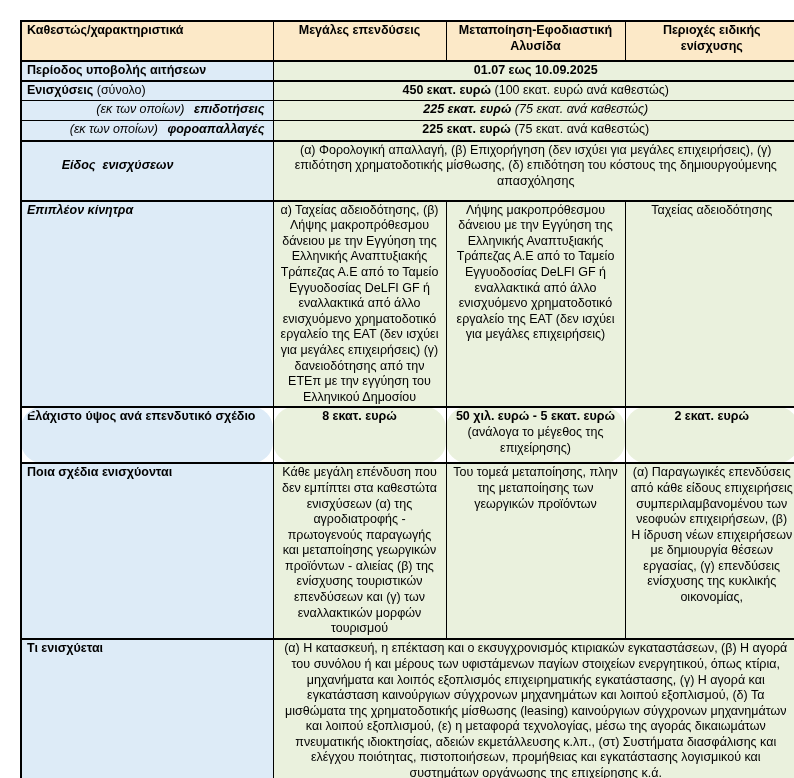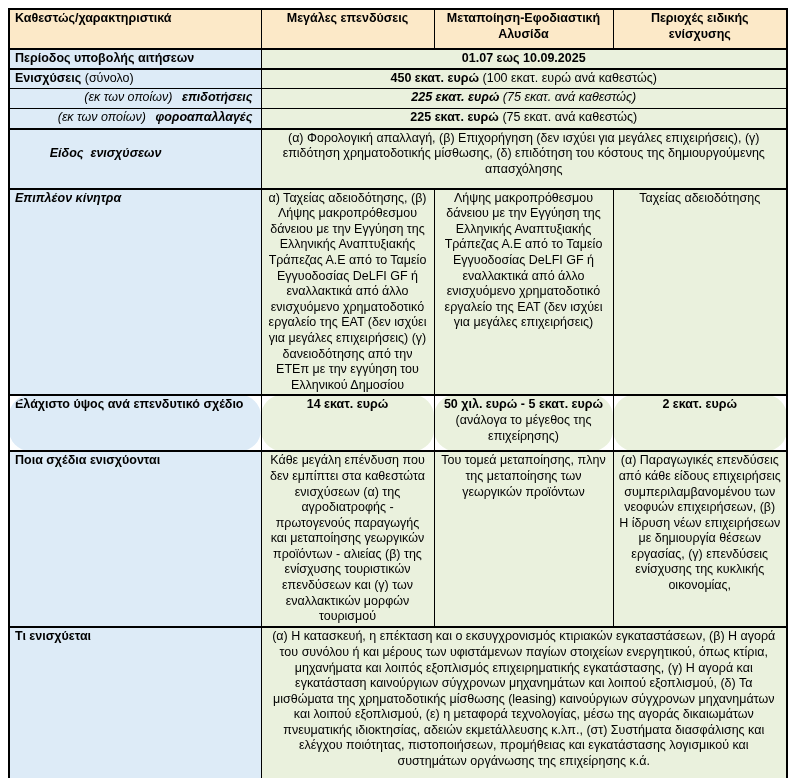--- a/index.html
+++ b/index.html
@@ -6,21 +6,21 @@
     margin: 0;
     padding: 0;
     background: #ffffff;
     font-family: "Liberation Sans", sans-serif;
     color: #000000;
   }
   .page {
     width: 794px;
     height: 778px;
     box-sizing: border-box;
-    padding: 8px;
+    padding: 20px;
     background: #ffffff;
   }
   table.aid-table {
     border-collapse: collapse;
     table-layout: fixed;
     width: 778px;
     border: 2px solid #000000;
   }
   table.aid-table td {
     border: 1px solid #000000;
@@ -150,21 +150,21 @@
         <td class="val ctr">
           <span>Ταχείας αδειοδότησης</span>
         </td>
       </tr>
 
       <tr class="r-min group">
         <td class="lbl b">
           <span>Ελάχιστο ύψος ανά επενδυτικό σχέδιο</span>
         </td>
         <td class="val ctr b">
-          <span>14 εκατ. ευρώ</span>
+          <span>8 εκατ. ευρώ</span>
         </td>
         <td class="val ctr">
           <span class="b">50 χιλ. ευρώ - 5 εκατ. ευρώ</span><br>
           <span>(ανάλογα το μέγεθος της επιχείρησης)</span>
         </td>
         <td class="val ctr b">
           <span>2 εκατ. ευρώ</span>
         </td>
       </tr>
 

